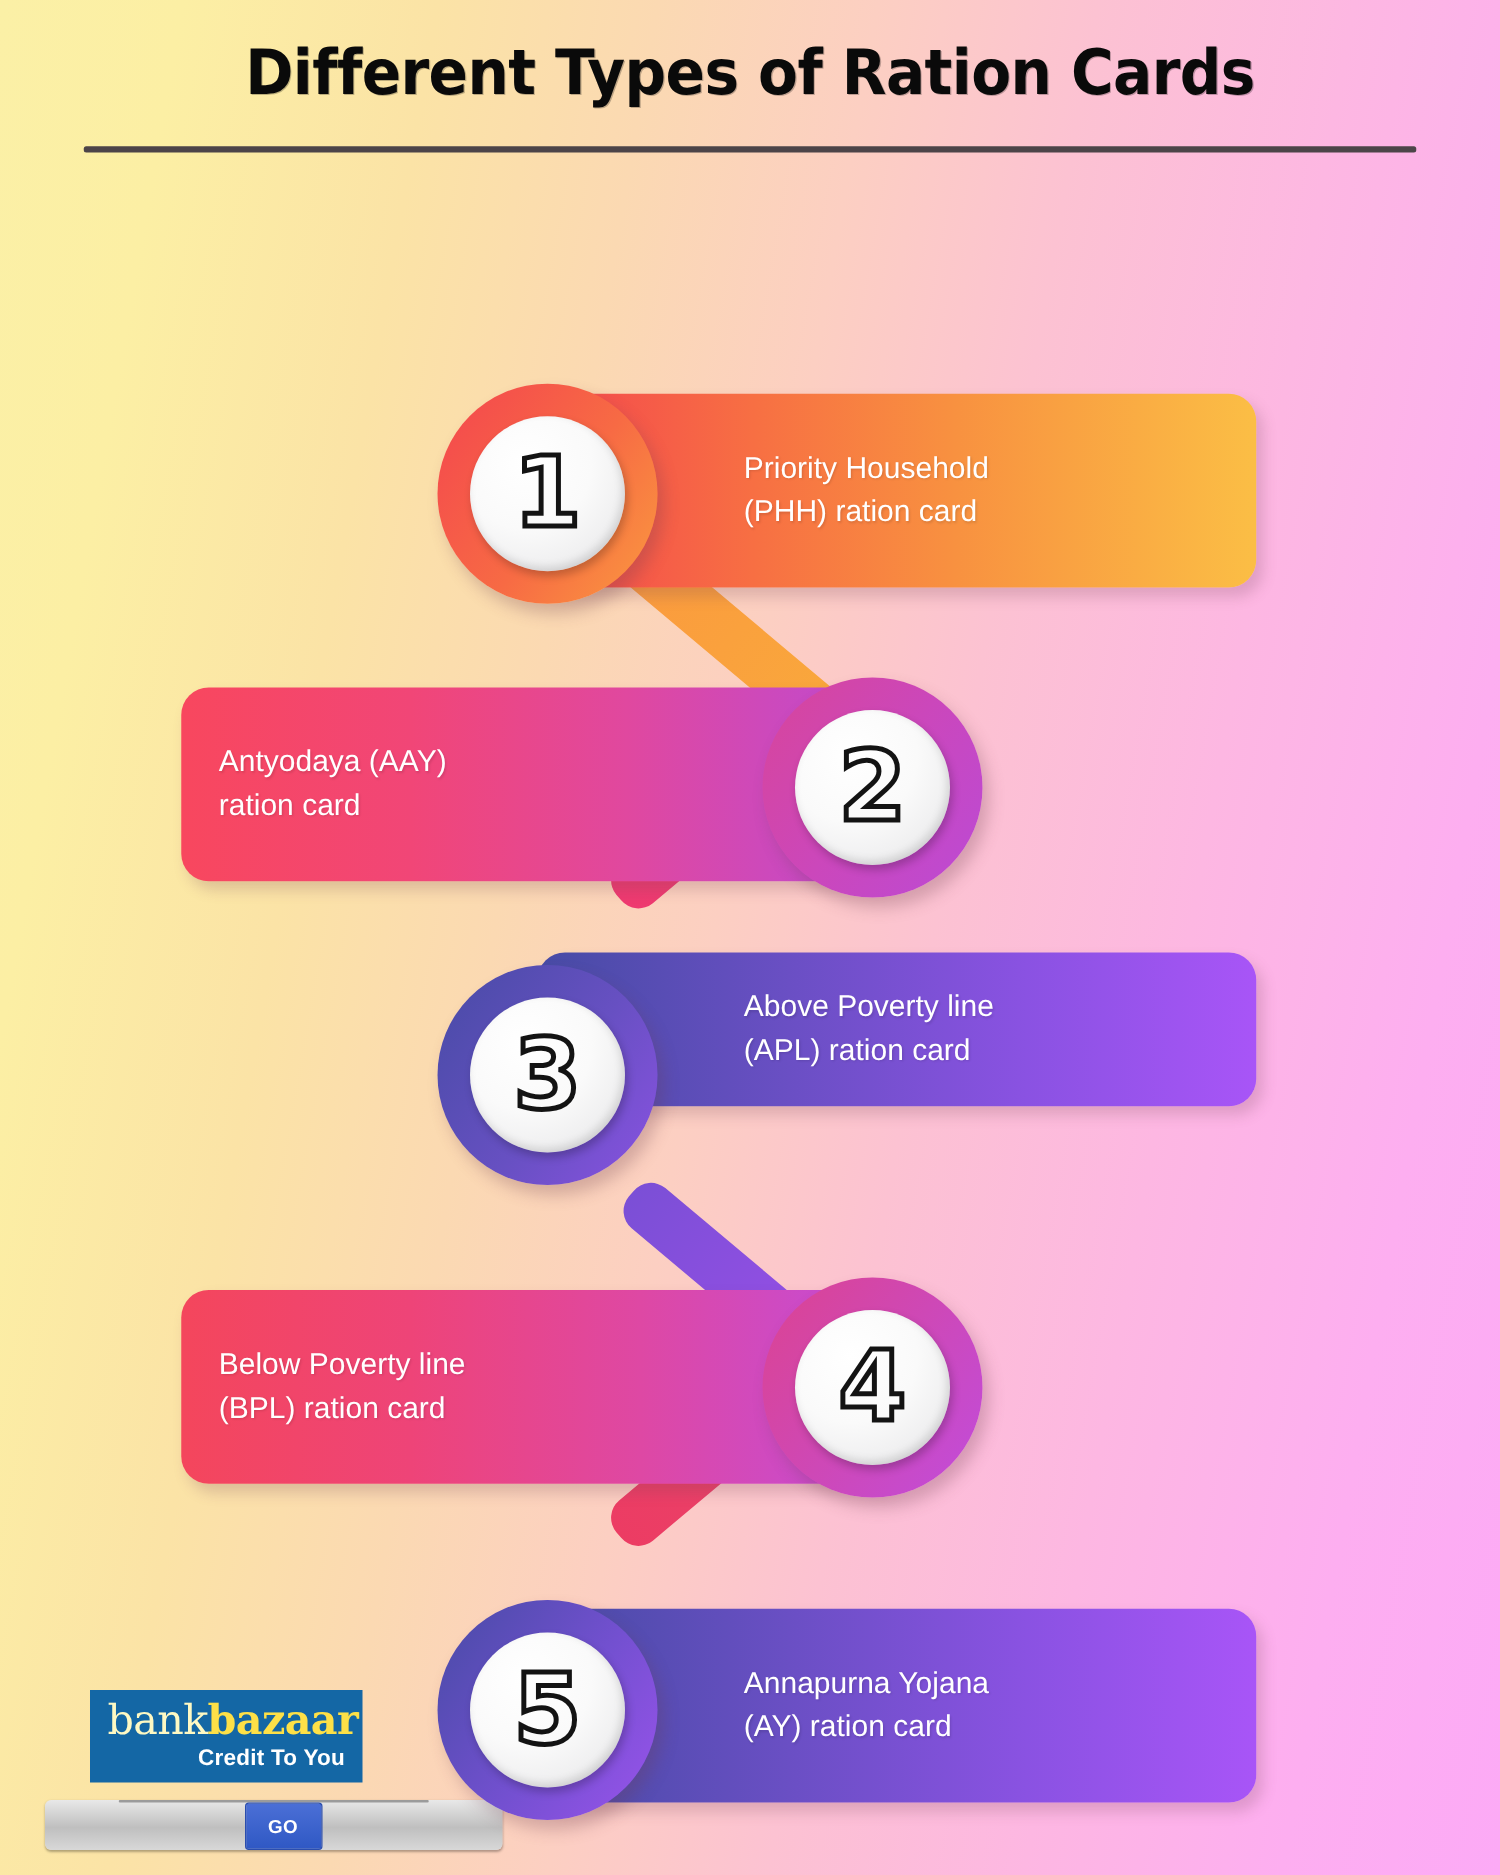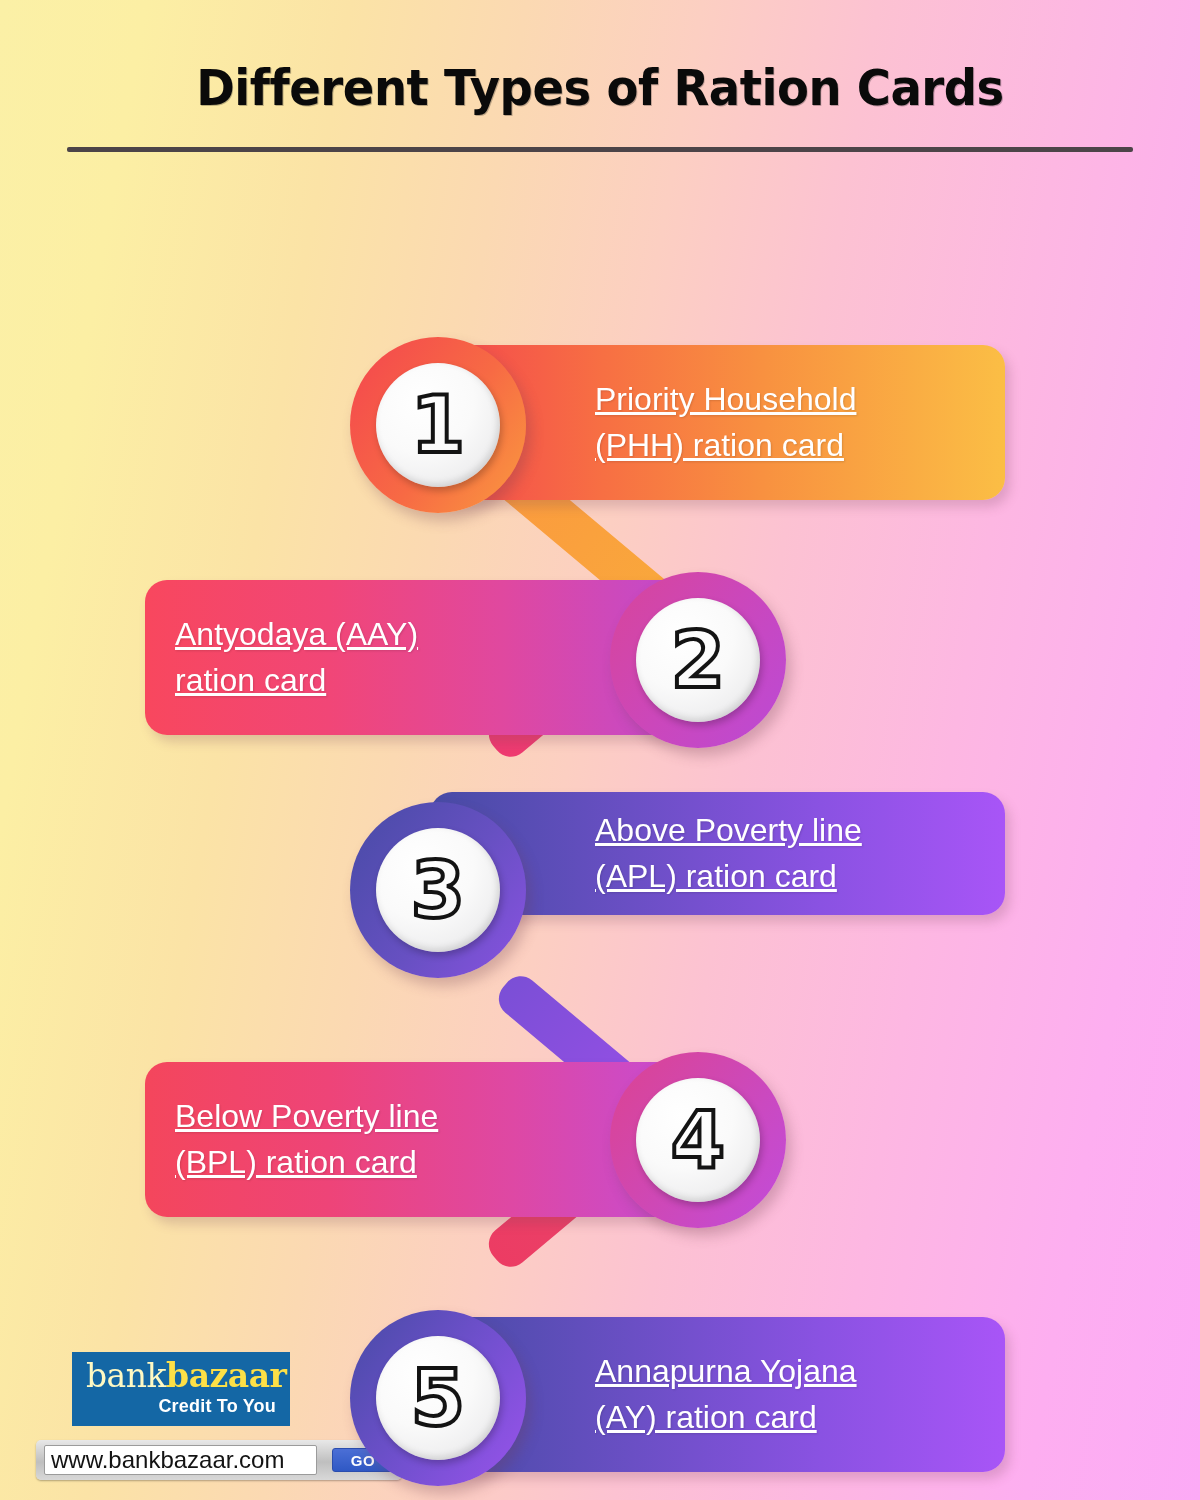--- a/index.html
+++ b/index.html
@@ -9,21 +9,21 @@
     font-family: "Liberation Sans", sans-serif;
     background: linear-gradient(100deg,
       #FBF0A6 0%, #FCEFA4 10%, #FBE3A6 24%,
       #FBD9B2 36%, #FCCFC2 48%, #FCC2D2 60%,
       #FDB7E2 74%, #FDAEF0 88%, #FCAAF6 100%);
     overflow:hidden;
     position:relative;
   }
 
   
-  .header { padding-top:59px; text-align:center; }
+  .header { padding-top:29px; text-align:center; }
   .title {
     font-family: "DejaVu Sans", sans-serif;
     font-weight:bold;
     font-size:50px;
     letter-spacing:-0.5px;
     color:#0A0A0A;
     transform: scaleX(0.93);
     text-shadow: 1px 1px 0 rgba(0,0,0,0.25);
   }
   .divider {
@@ -43,26 +43,25 @@
   
   .card {
     position:absolute;
     border-radius:22px;
     box-shadow: 5px 7px 11px rgba(120,70,90,0.22);
     display:flex; align-items:center;
     z-index:2;
   }
   .card-text {
     color:#FFFFFF;
-    font-size:32px;
+    font-size:24px;
     line-height:1.42;
     font-weight:400;
     text-shadow: 1px 1px 2px rgba(0,0,0,0.13);
     white-space:pre-line;
-    text-decoration:underline;
   }
 
   
   .badge {
     position:absolute;
     width:176px; height:176px;
     border-radius:50%;
     display:flex; align-items:center; justify-content:center;
     box-shadow: 5px 8px 13px rgba(110,60,80,0.28);
     z-index:4;
@@ -114,35 +113,36 @@
   }
 
   .urlbar {
     position:absolute; left:36px; top:100px;
     width:366px; height:40px;
     background: linear-gradient(180deg,#E8E8E8 0%, #BFBFBF 55%, #D8D8D8 100%);
     border-radius:5px;
     box-shadow:0 1px 2px rgba(0,0,0,0.3);
     display:flex; align-items:center;
     padding:0 8px;
+    flex-direction:column;
   }
   .url-input {
     flex:1; height:30px;
     background:#FFFFFF;
     border:1px solid #9B9B9B;
     border-radius:2px;
     display:flex; align-items:center;
     padding:0 6px;
     font-size:24px;
     color:#131313;
     white-space:nowrap; overflow:hidden;
   }
   .go-btn {
     margin-left:15px;
-    width:62px; height:24px;
+    width:62px; height:38px;
     background: linear-gradient(180deg,#4B6FD6 0%, #2F58C4 100%);
     border:1px solid #2A4DAE;
     border-radius:3px;
     color:#FFFFFF;
     font-size:15px; font-weight:bold;
     display:flex; align-items:center; justify-content:center;
     letter-spacing:0.5px;
   }
 </style>
 </head>

